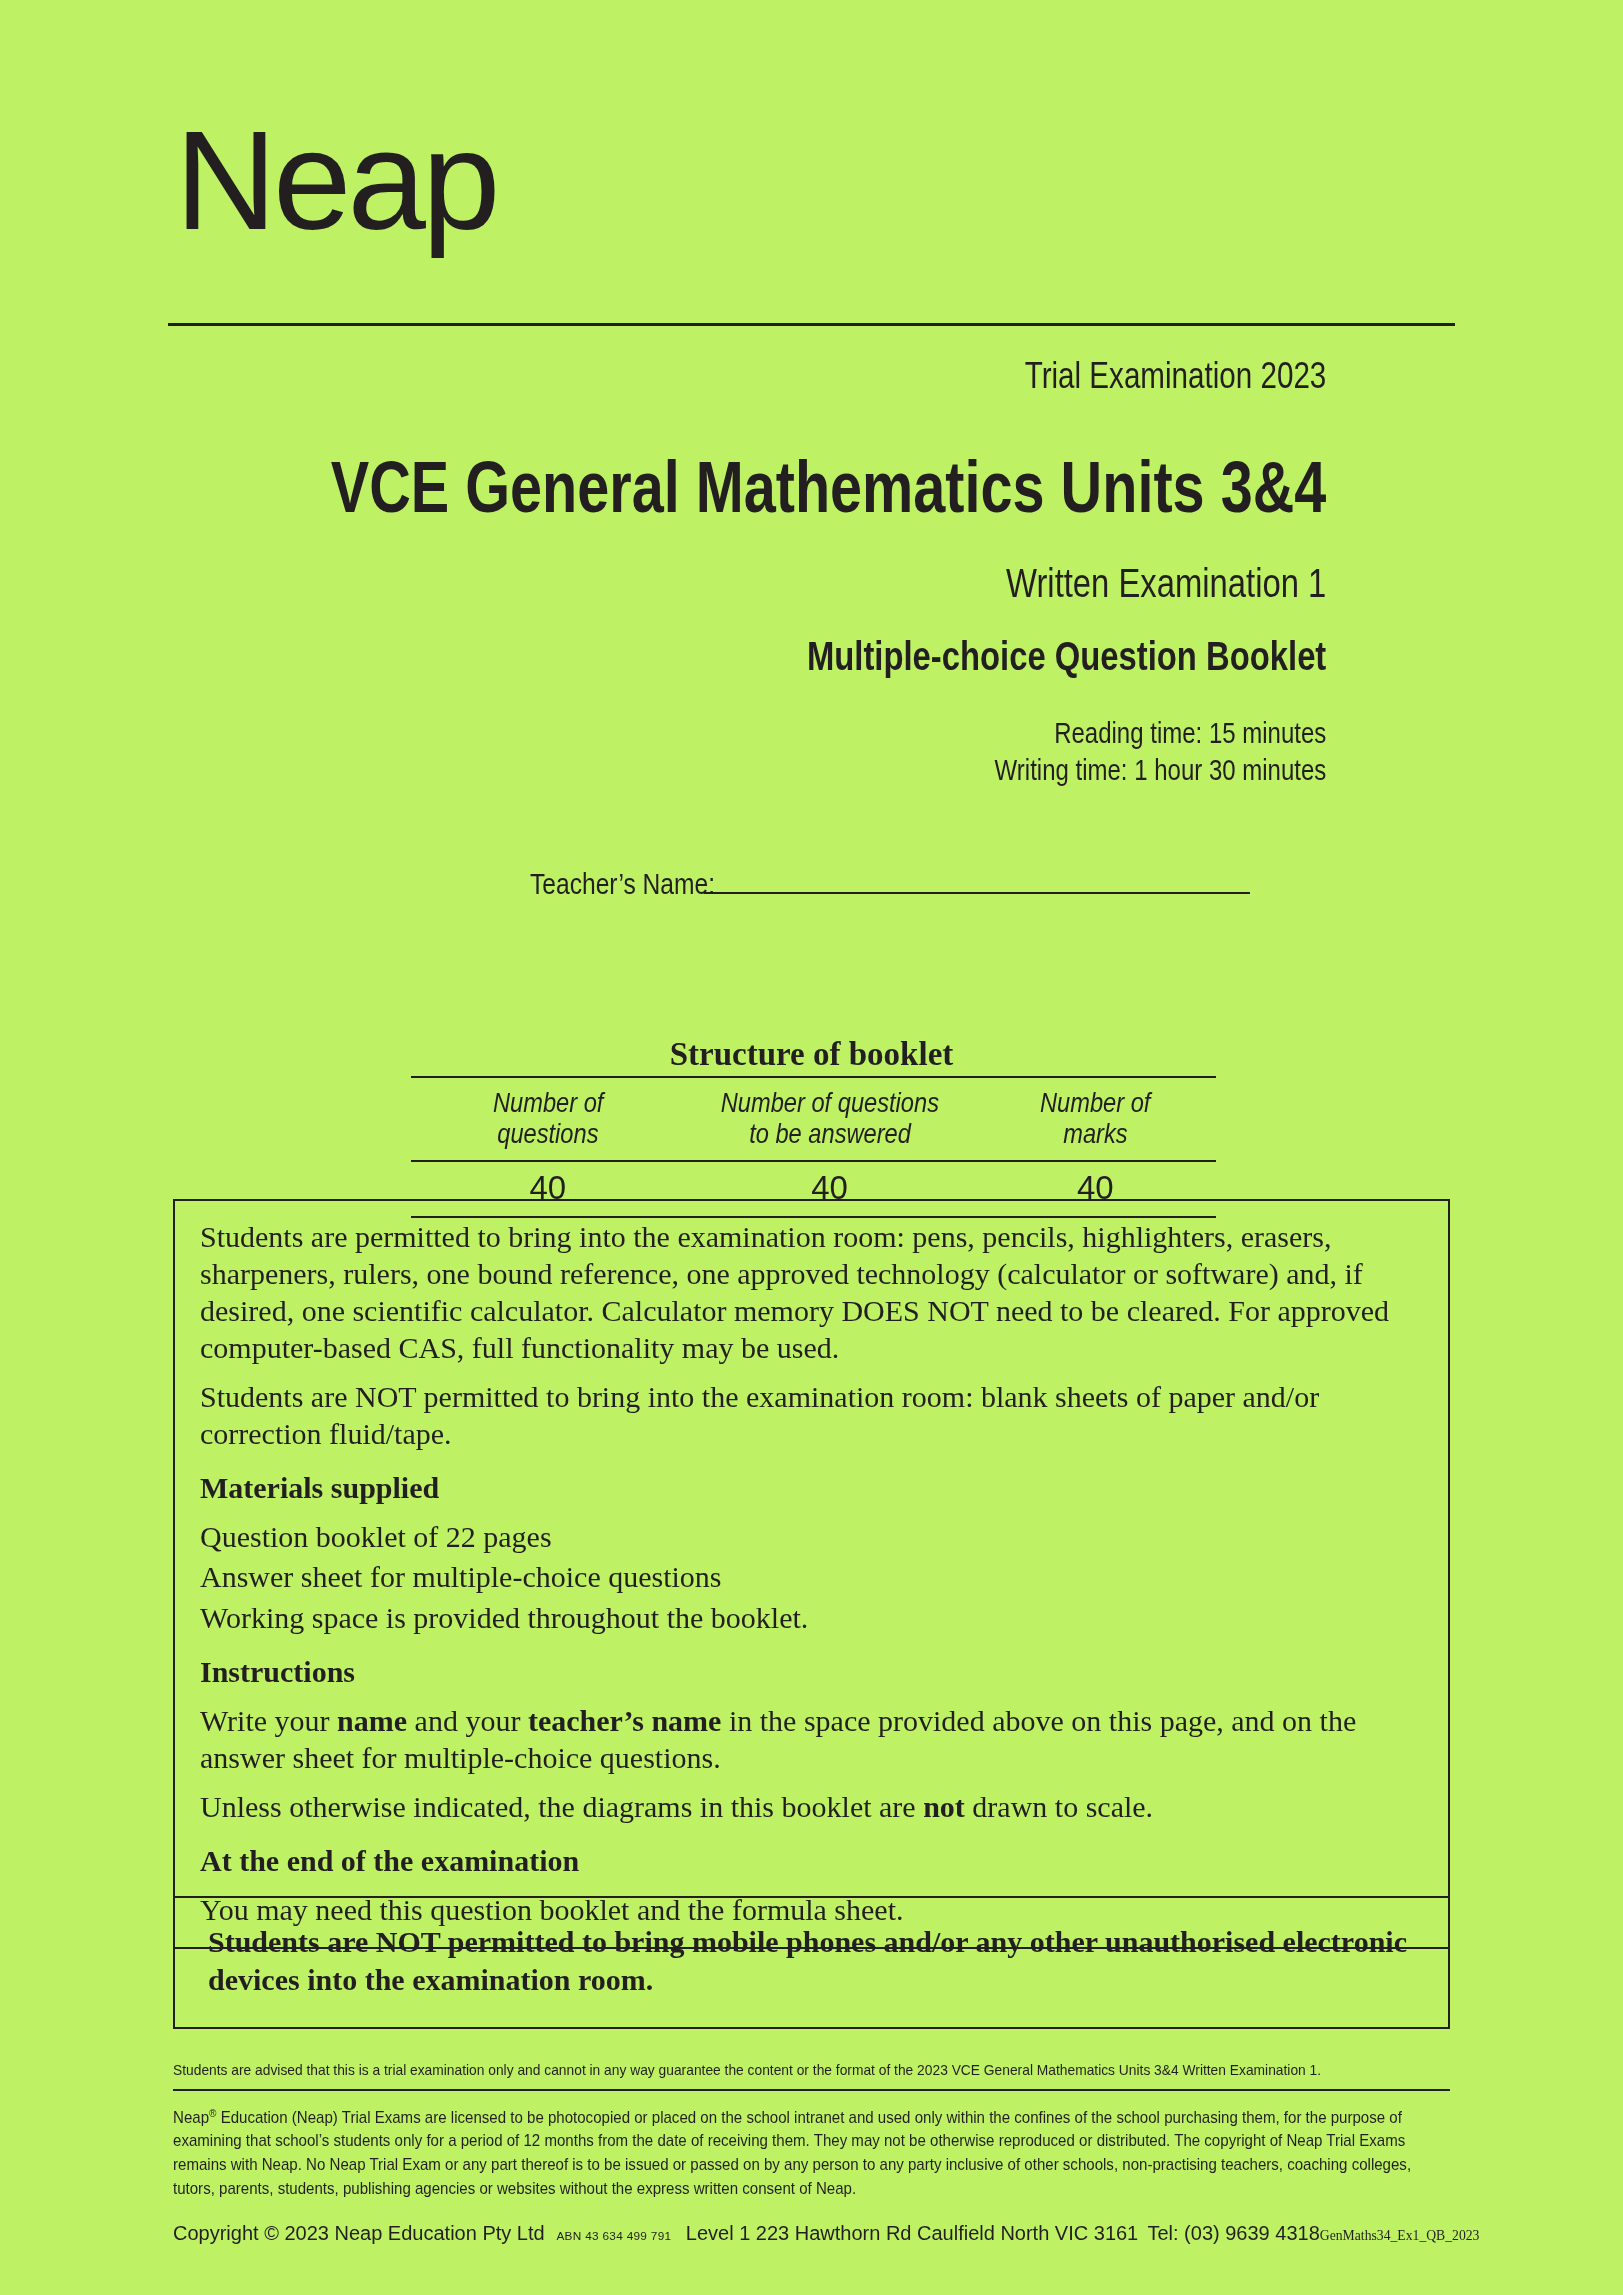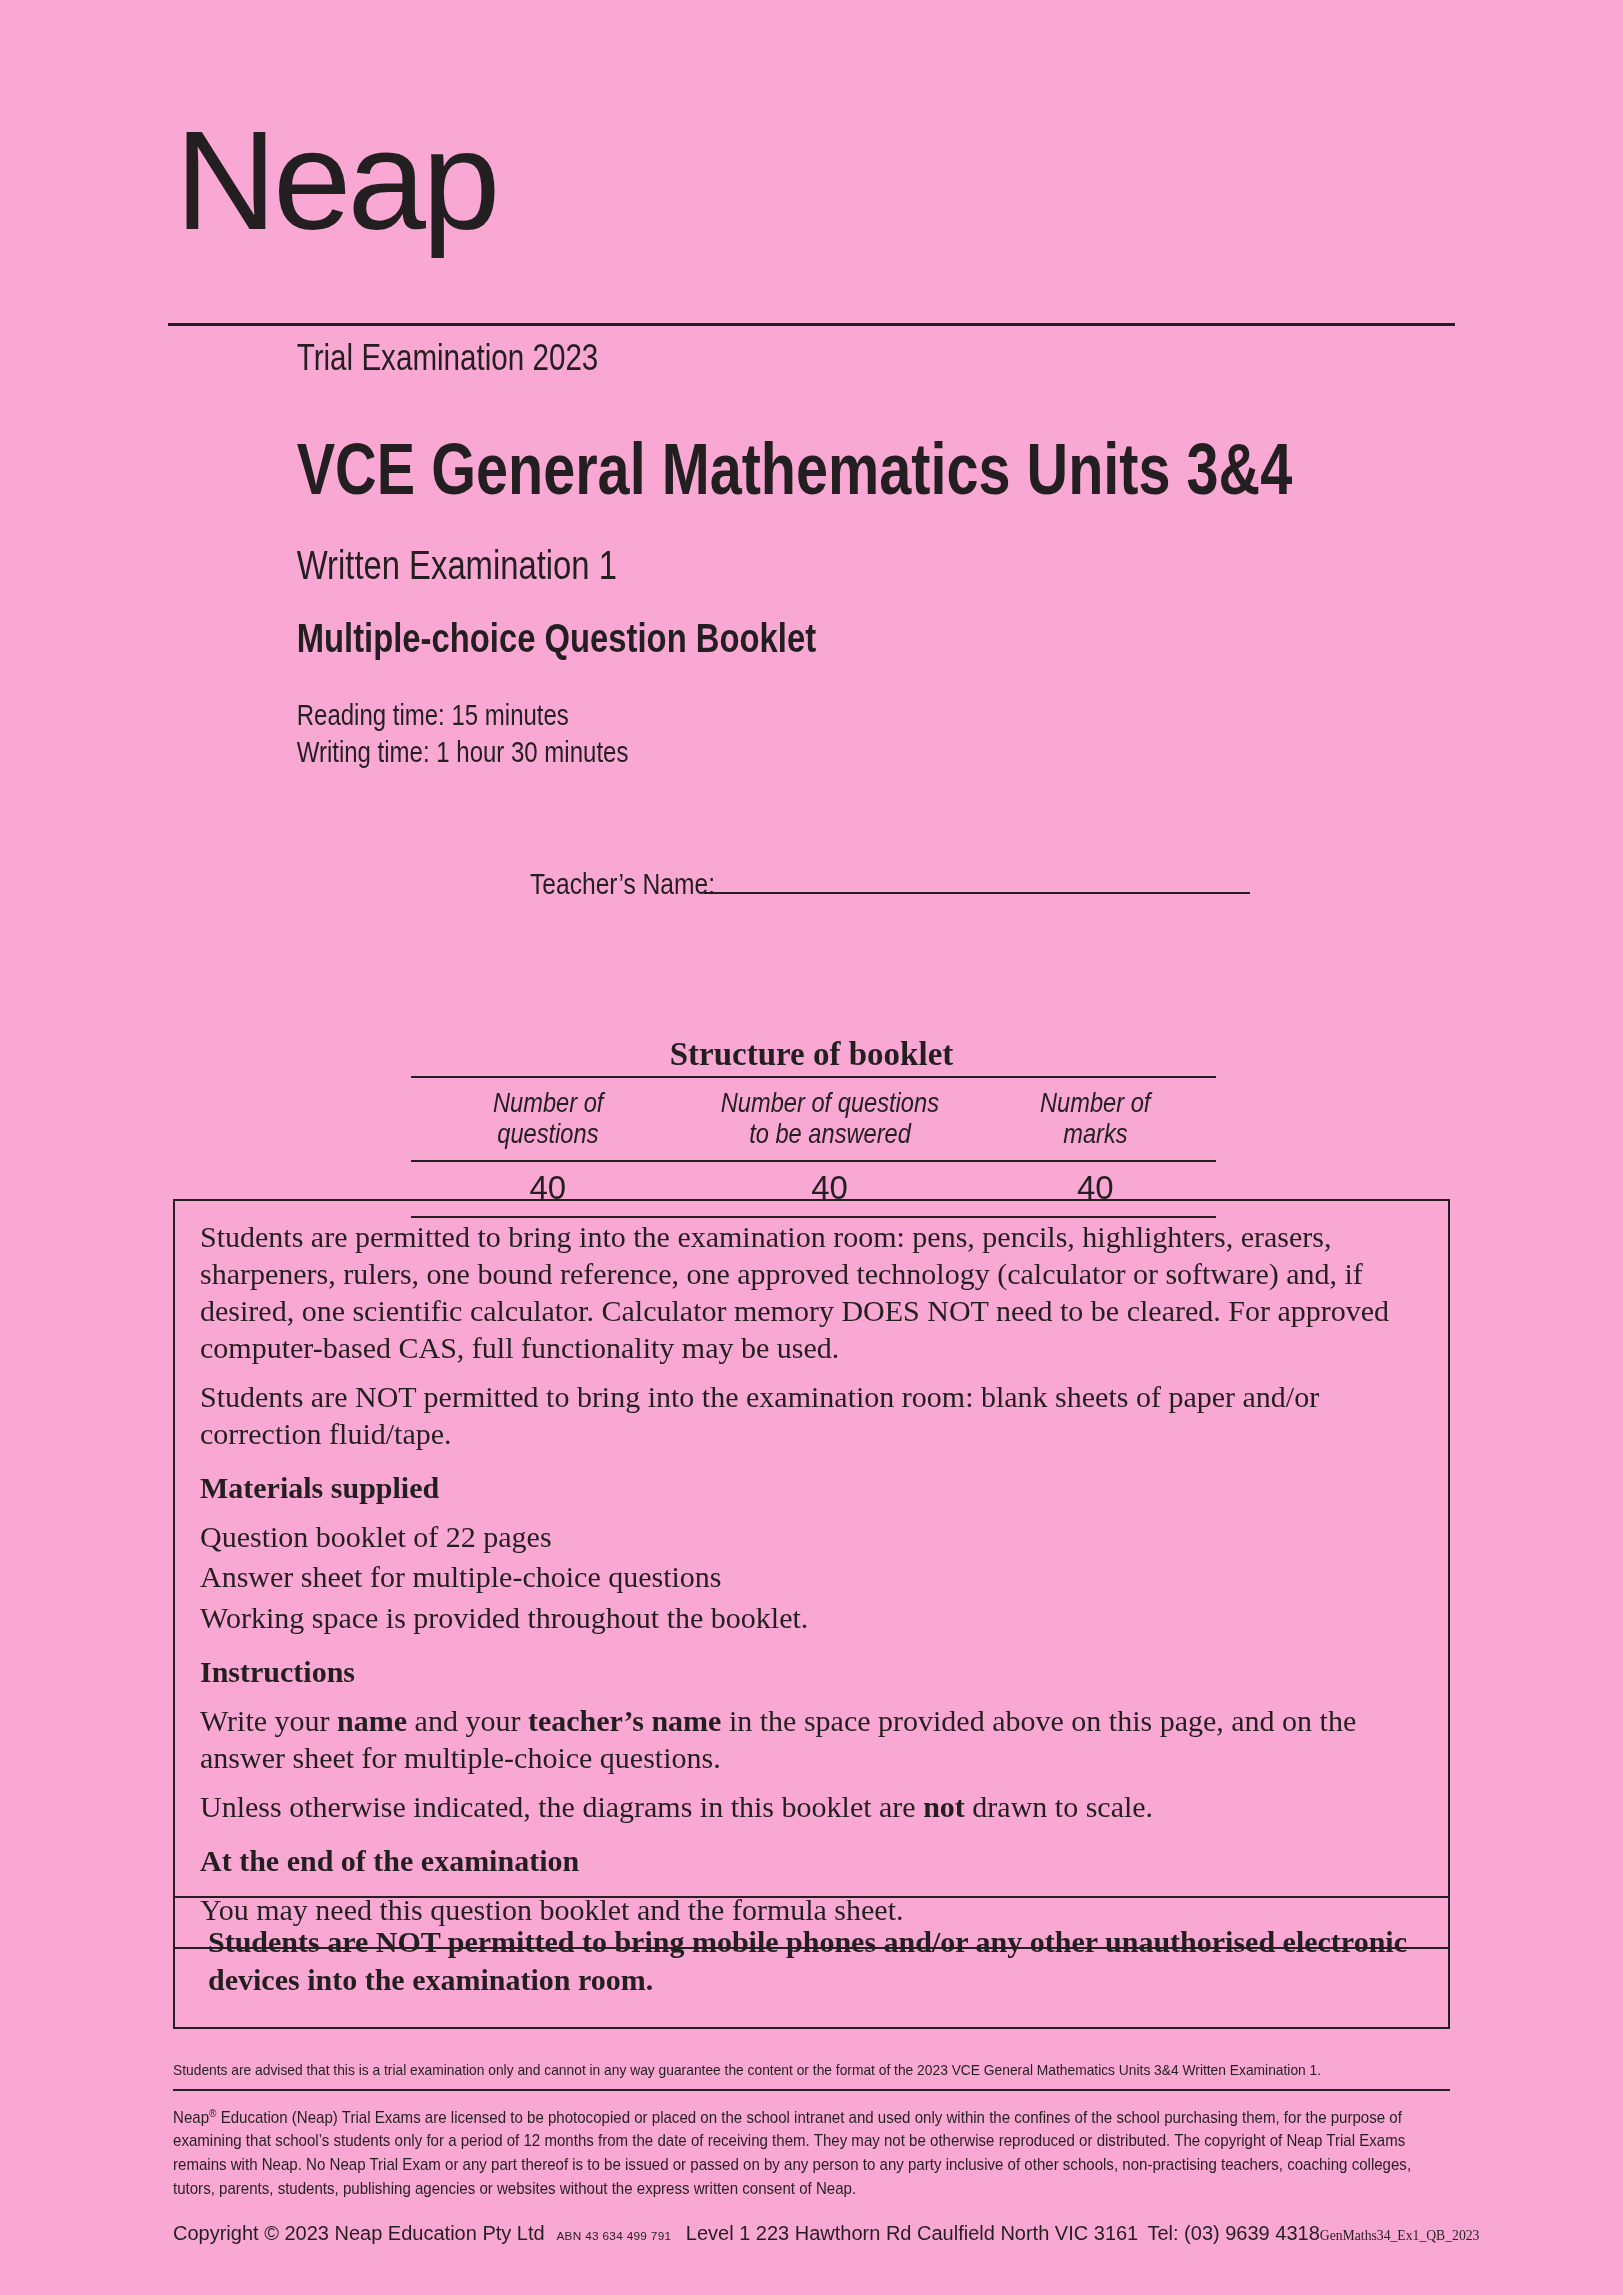--- a/index.html
+++ b/index.html
@@ -6,21 +6,21 @@
   html, body {
     margin: 0;
     padding: 0;
     background: #ffffff;
   }
 
   .page {
     position: relative;
     width: 1623px;
     height: 2295px;
-    background: #f9a8d4;
+    background: #bef264;
     color: #231f20;
     font-family: "Liberation Serif", "DejaVu Serif", serif;
     overflow: hidden;
     box-sizing: border-box;
   }
 
   
   .logo-wrap {
     position: absolute;
     left: 175px;
@@ -45,23 +45,23 @@
     top: 323px;
     width: 1287px;
     height: 2.6px;
     background: #231f20;
   }
 
   
   .title-block {
     position: absolute;
     left: 168px;
-    top: 335px;
+    top: 353px;
     width: 1287px;
-    text-align: left;
+    text-align: right;
     font-family: "Liberation Sans Narrow", "Liberation Sans", "DejaVu Sans Condensed", "DejaVu Sans", sans-serif;
   }
   .t-trial {
     font-size: 37px;
     line-height: 46px;
     font-weight: 400;
     transform: scaleX(0.80);
     transform-origin: center;
   }
   .t-main {

